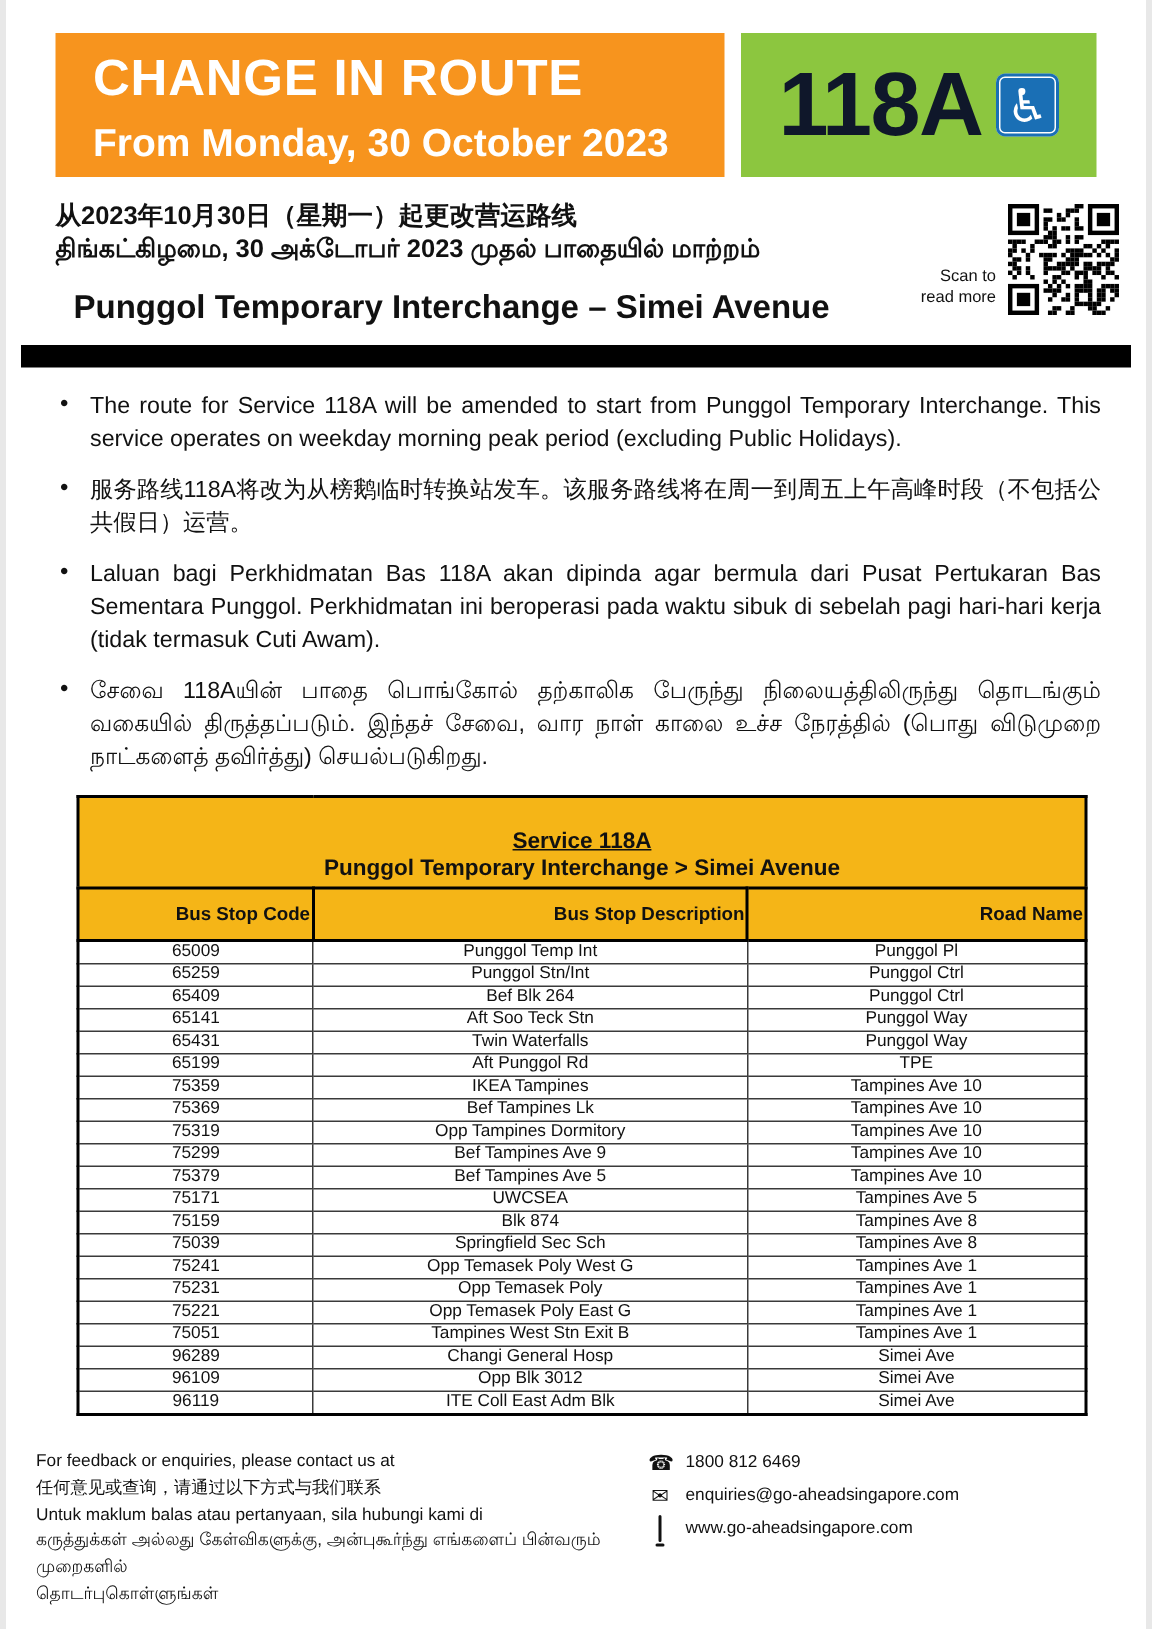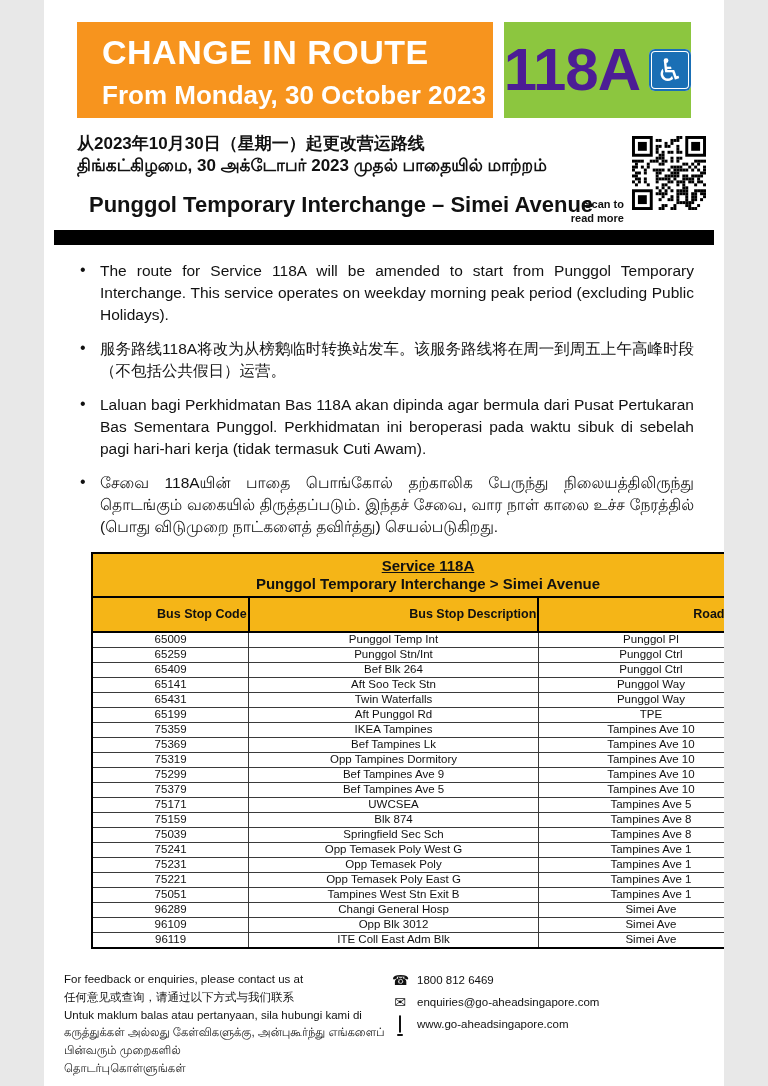--- a/index.html
+++ b/index.html
@@ -1,47 +1,47 @@
 <!DOCTYPE html>
 <html><head>
 <meta charset="utf-8">
 <style>
   html,body{margin:0;padding:0;background:#e8e8e8;}
   .poster{
-    position:relative;width:680px;height:1086px;margin:0 auto;background:#fff;
+    position:relative;width:760px;height:1086px;margin:0 auto;background:#fff;
     font-family:"Liberation Sans","DejaVu Sans",sans-serif;color:#111;overflow:hidden;
   }
   
   .top-row{display:flex;gap:11px;margin:22px 33px 0 33px;height:96px;}
   .orange-box{width:446px;background:#F7941E;color:#fff;padding:13px 0 0 25px;box-sizing:border-box;}
   .orange-box .hl{font-size:34px;font-weight:bold;letter-spacing:.5px;line-height:1.05;}
   .orange-box .dl{font-size:26px;font-weight:bold;margin-top:9px;}
   .green-box{flex:1;background:#8CC63F;display:flex;align-items:center;justify-content:center;gap:9px;}
-  .svc-num{font-size:60px;font-weight:bold;color:#4c1d95;line-height:1;letter-spacing:-1px;}
+  .svc-num{font-size:60px;font-weight:bold;color:#0f172a;line-height:1;letter-spacing:-1px;}
   .wheelchair{width:42px;height:42px;background:#1A6FB5;border-radius:6px;color:#fff;
     display:flex;align-items:center;justify-content:center;font-size:31px;line-height:1;
     box-shadow:inset 0 0 0 2px #1A6FB5, inset 0 0 0 3px #fff;}
   
   .sub-row{position:relative;margin:15px 18px 0 33px;}
   .date-zh,.date-ms,.date-ta{font-size:17px;font-weight:bold;line-height:1.32;}
   .route-title{font-size:22px;font-weight:bold;margin-top:14px;margin-left:12px;}
   .qr-block{position:absolute;top:3px;right:0;width:74px;height:74px;}
   .qr-block svg{display:block;background:#fff;}
-  .scan-label{position:absolute;top:64px;right:82px;width:64px;text-align:right;
-    font-size:11px;font-weight:bold;line-height:1.3;}
+  .scan-label{position:absolute;top:44px;right:82px;width:64px;text-align:right;
+    font-size:11px;font-weight:normal;line-height:1.3;}
   .black-bar{margin:12px 10px 0 10px;height:15px;background:#000;}
   
   .bullets{margin:15px 30px 0 30px;padding:0;list-style:none;}
   .bullets li{position:relative;padding-left:26px;margin-bottom:12px;
     text-align:justify;font-size:15.5px;line-height:1.42;}
   .bullets li::before{content:"\2022";position:absolute;left:6px;top:-1px;font-size:16px;}
   
   .stop-table{border-collapse:collapse;width:674px;margin:14px 0 0 47px;border:2px solid #000;}
   .stop-table th,.stop-table td{border:1px solid #3a3a3a;}
-  .tbl-title-cell{background:#F5B517;text-align:center;padding:3px 0 4px 0;border:2px solid #000;}
+  .tbl-title-cell{background:#F5B517;text-align:center;padding:20px 0 4px 0;border:2px solid #000;}
   .tbl-title{font-size:15px;font-weight:bold;text-decoration:underline;color:#111;}
   .tbl-subtitle{font-size:15px;font-weight:bold;color:#111;margin-top:1px;}
   .col-head th{background:#F5B517;font-size:12.5px;font-weight:bold;height:31px;
     text-align:right;border:2px solid #000;}
   .stop-table td{text-align:center;font-size:11.5px;height:14px;line-height:1.15;padding:0 4px;}
   .col-code{width:155px;}.col-desc{width:290px;}.col-road{width:225px;}
   
   .contact-row{display:flex;margin:22px 40px 0 20px;}
   .contact-left{flex:1;font-size:11.5px;line-height:1.55;}
   .contact-right{width:292px;font-size:11.5px;padding-top:2px;}

